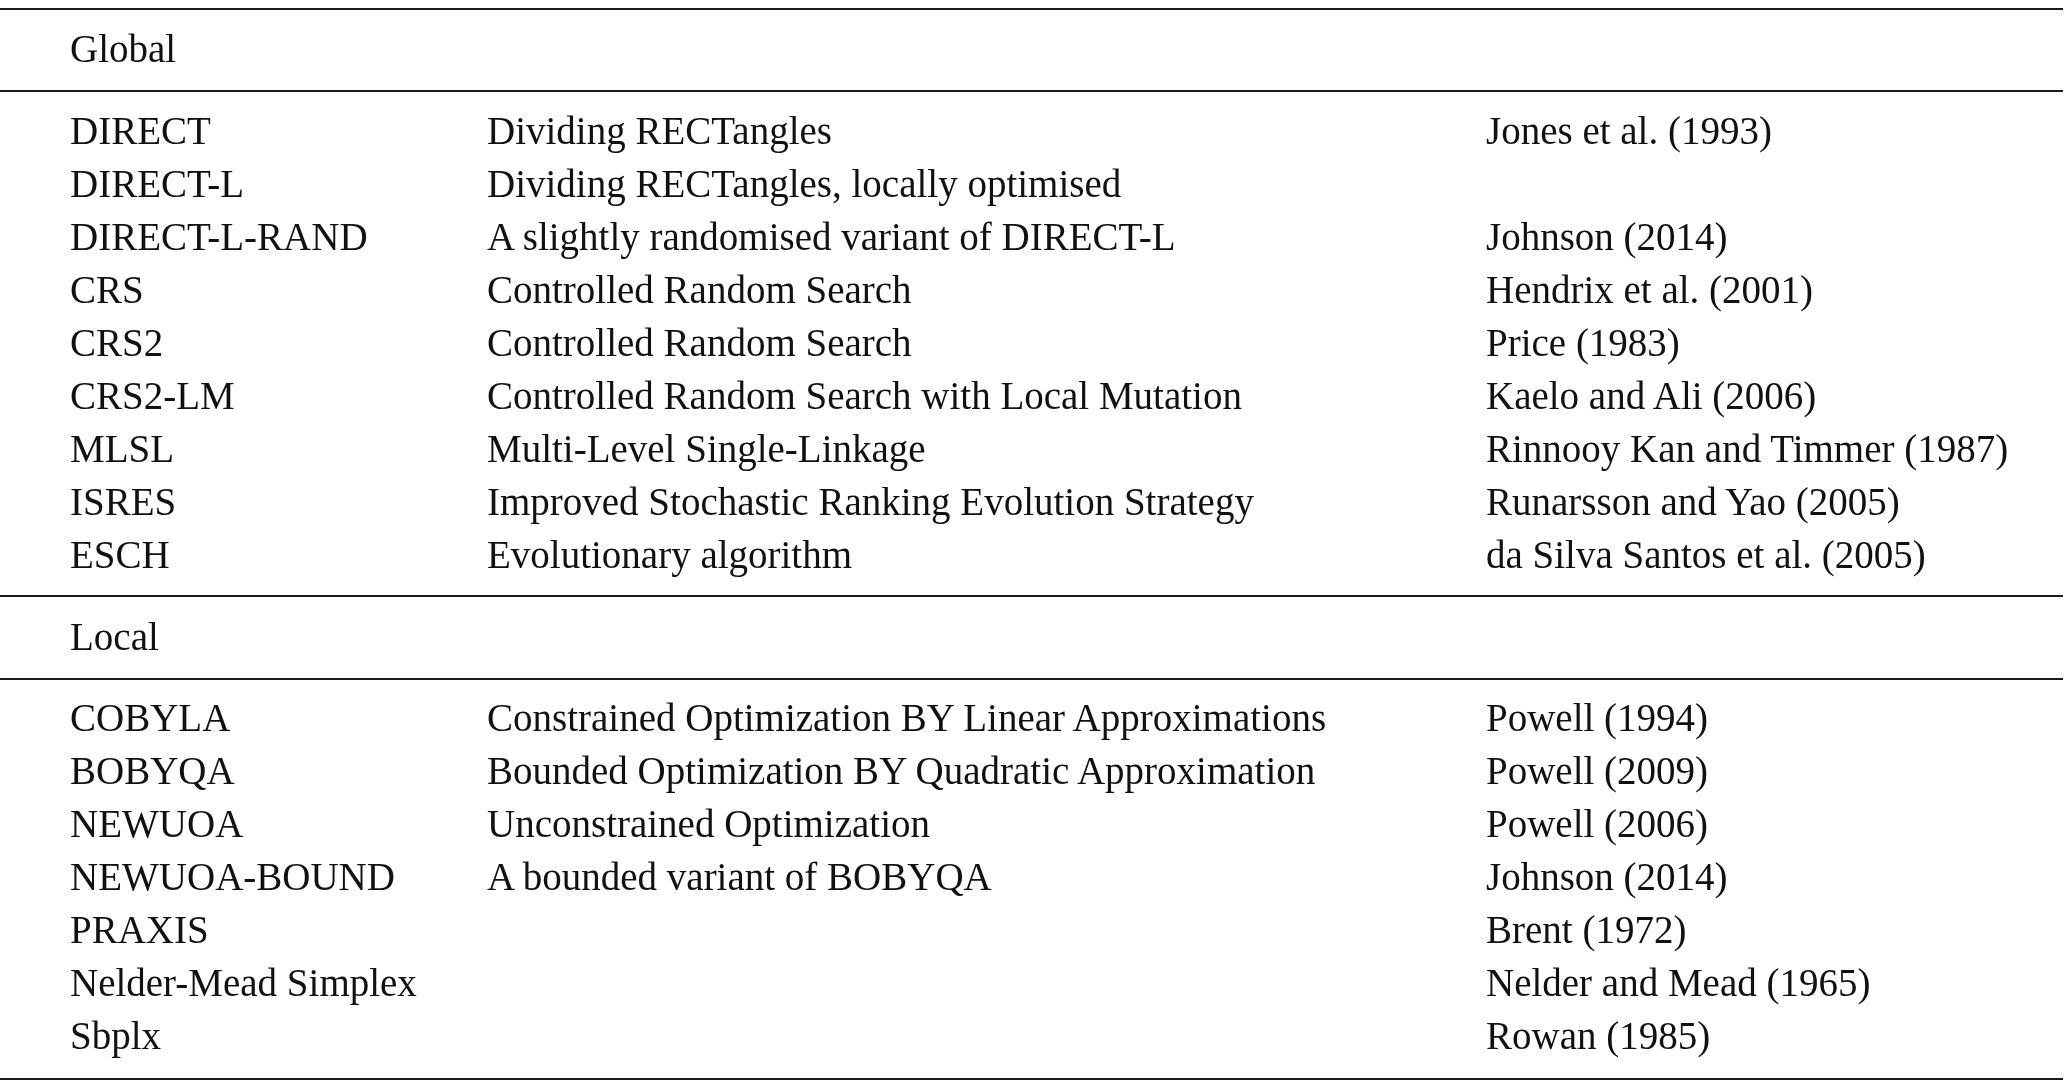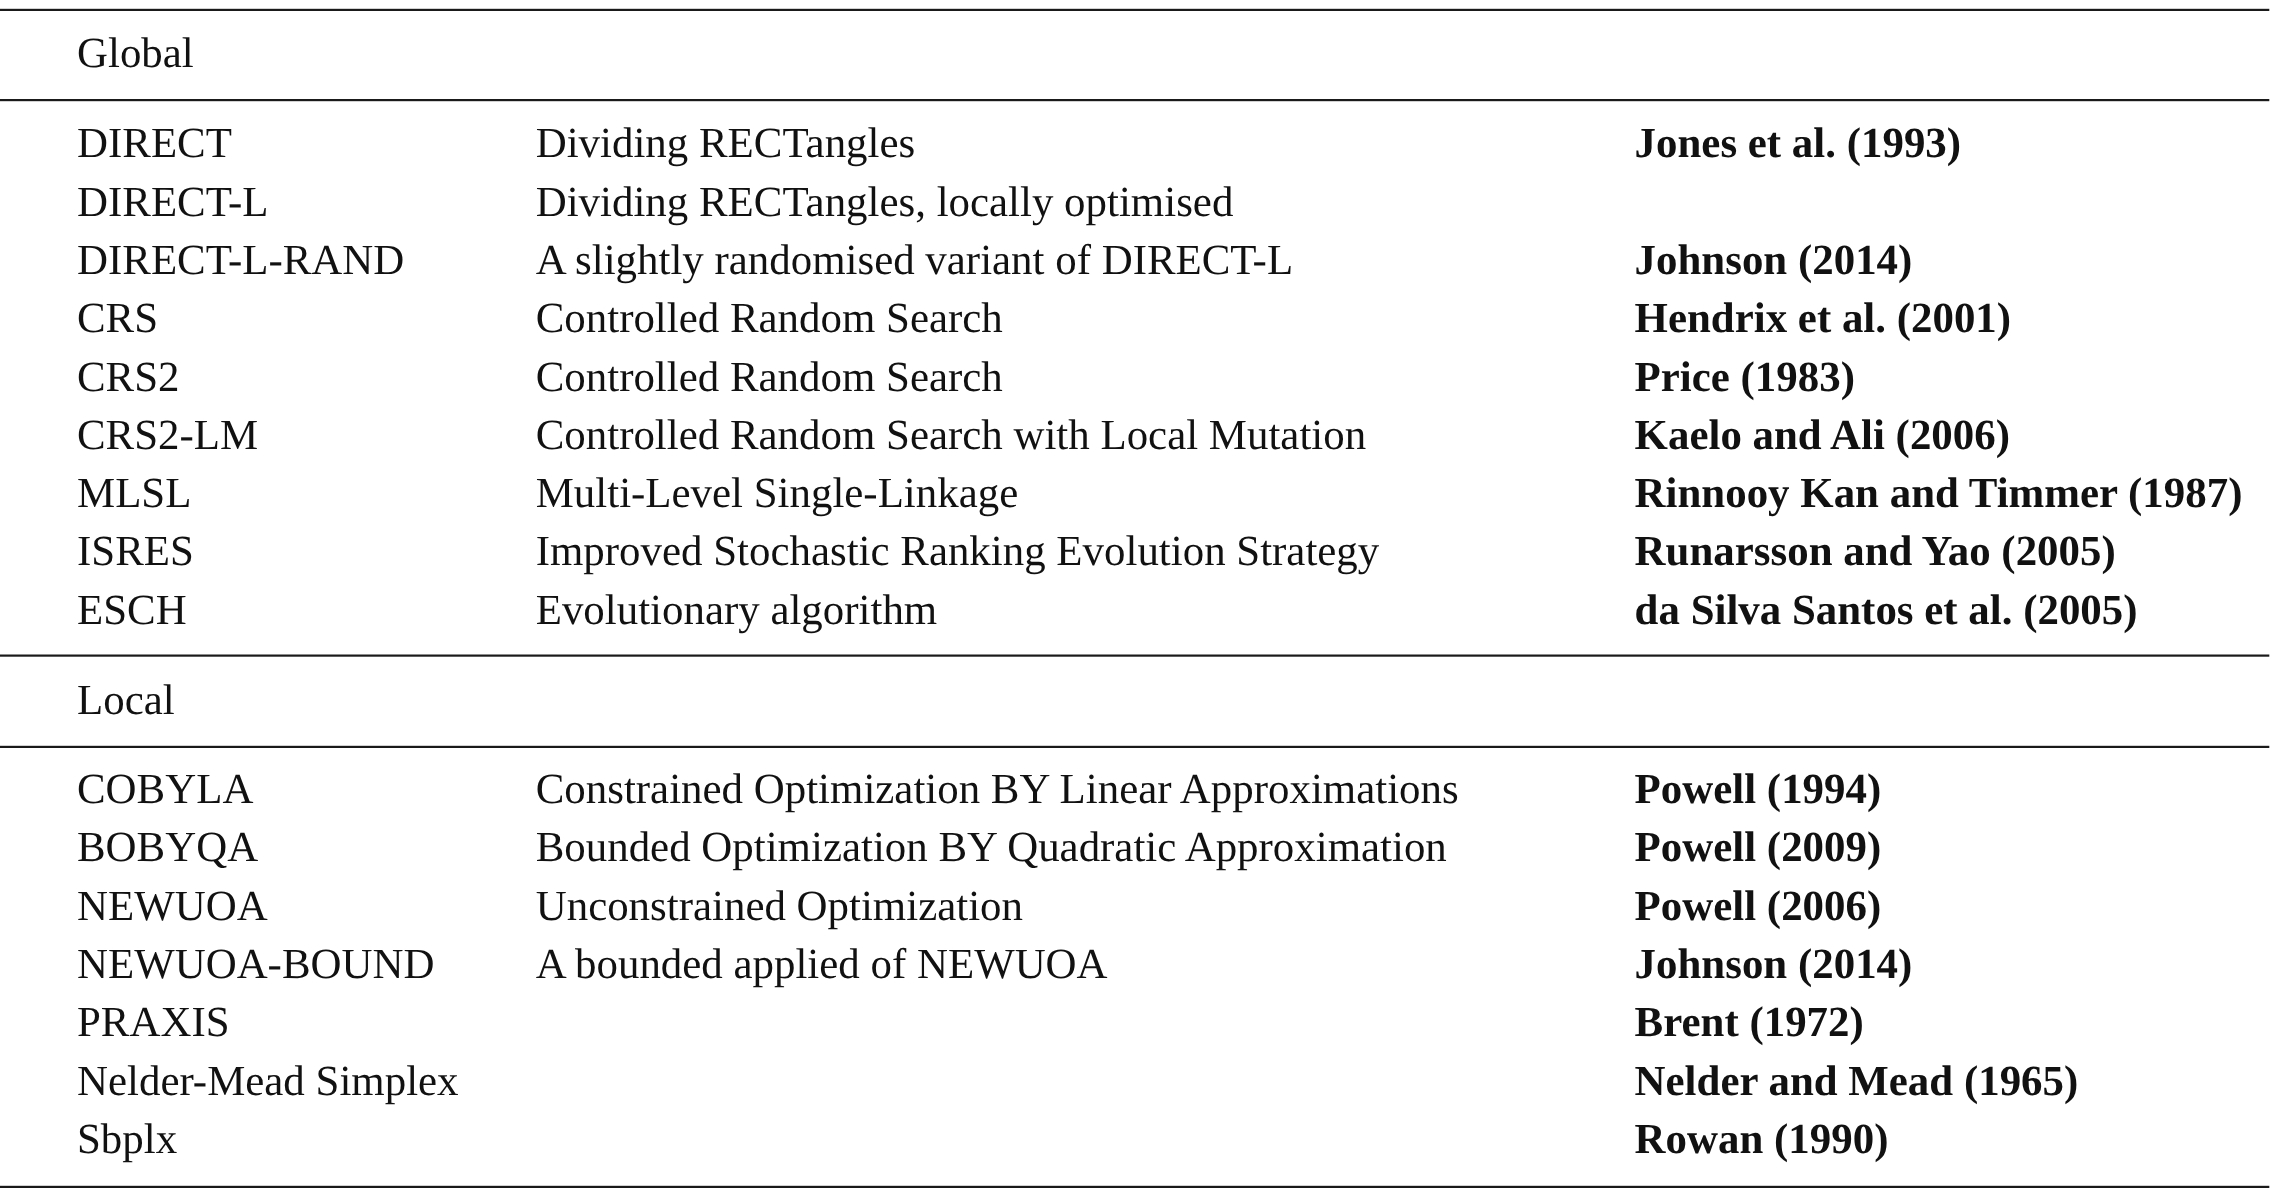--- a/index.html
+++ b/index.html
@@ -6,21 +6,21 @@
   body {
     width: 2067px; height: 1089px; position: relative; overflow: hidden;
     font-family: "Liberation Serif", "DejaVu Serif", serif;
     color: #111111;
     font-size: 39px;
   }
   .rule { position: absolute; left: 0; width: 2063px; height: 2px; background: #1a1a1a; }
   .row { position: absolute; left: 0; width: 2067px; height: 53px; line-height: 53px; white-space: nowrap; margin-left: 34px; }
   .c1 { position: absolute; left: 36px; }
   .c2 { position: absolute; left: 453px; }
-  .c3 { position: absolute; left: 1452px; font-weight: bold; }
+  .c3 { position: absolute; left: 1452px; }
   .section-label { position: absolute; left: 36px; }
 </style>
 </head>
 <body>
 
 <div>
   <div class="rule" style="top:8px"></div>
 
   <div class="row" style="top:22px">
     <span class="section-label">Global</span>
@@ -88,31 +88,31 @@
     <span class="c2">Bounded Optimization BY Quadratic Approximation</span>
     <span class="c3">Powell (2009)</span>
   </div>
   <div class="row" style="top:797px">
     <span class="c1">NEWUOA</span>
     <span class="c2">Unconstrained Optimization</span>
     <span class="c3">Powell (2006)</span>
   </div>
   <div class="row" style="top:850px">
     <span class="c1">NEWUOA-BOUND</span>
-    <span class="c2">A bounded applied of NEWUOA</span>
+    <span class="c2">A bounded variant of BOBYQA</span>
     <span class="c3">Johnson (2014)</span>
   </div>
   <div class="row" style="top:903px">
     <span class="c1">PRAXIS</span>
     <span class="c3">Brent (1972)</span>
   </div>
   <div class="row" style="top:956px">
     <span class="c1">Nelder-Mead Simplex</span>
     <span class="c2"></span>
     <span class="c3">Nelder and Mead (1965)</span>
   </div>
   <div class="row" style="top:1009px">
     <span class="c1">Sbplx</span>
-    <span class="c3">Rowan (1990)</span>
+    <span class="c3">Rowan (1985)</span>
   </div>
 
   <div class="rule" style="top:1078px"></div>
 </div>
 
 </body></html>

